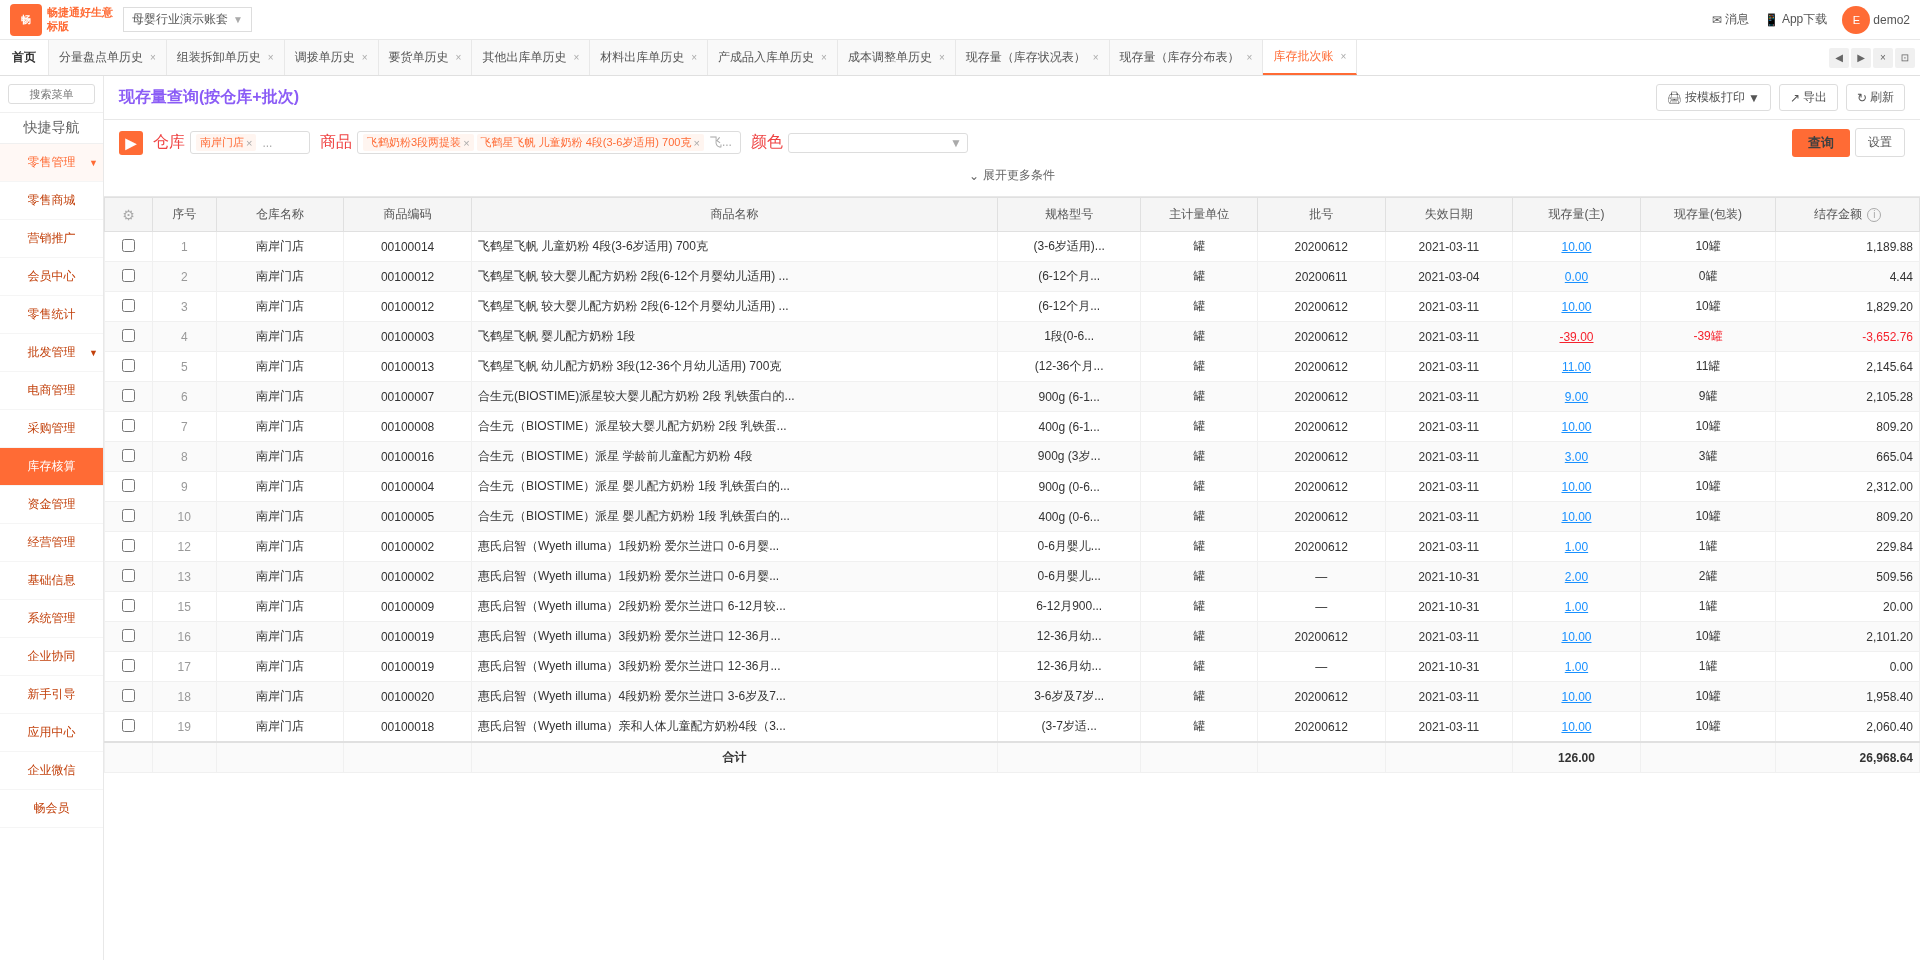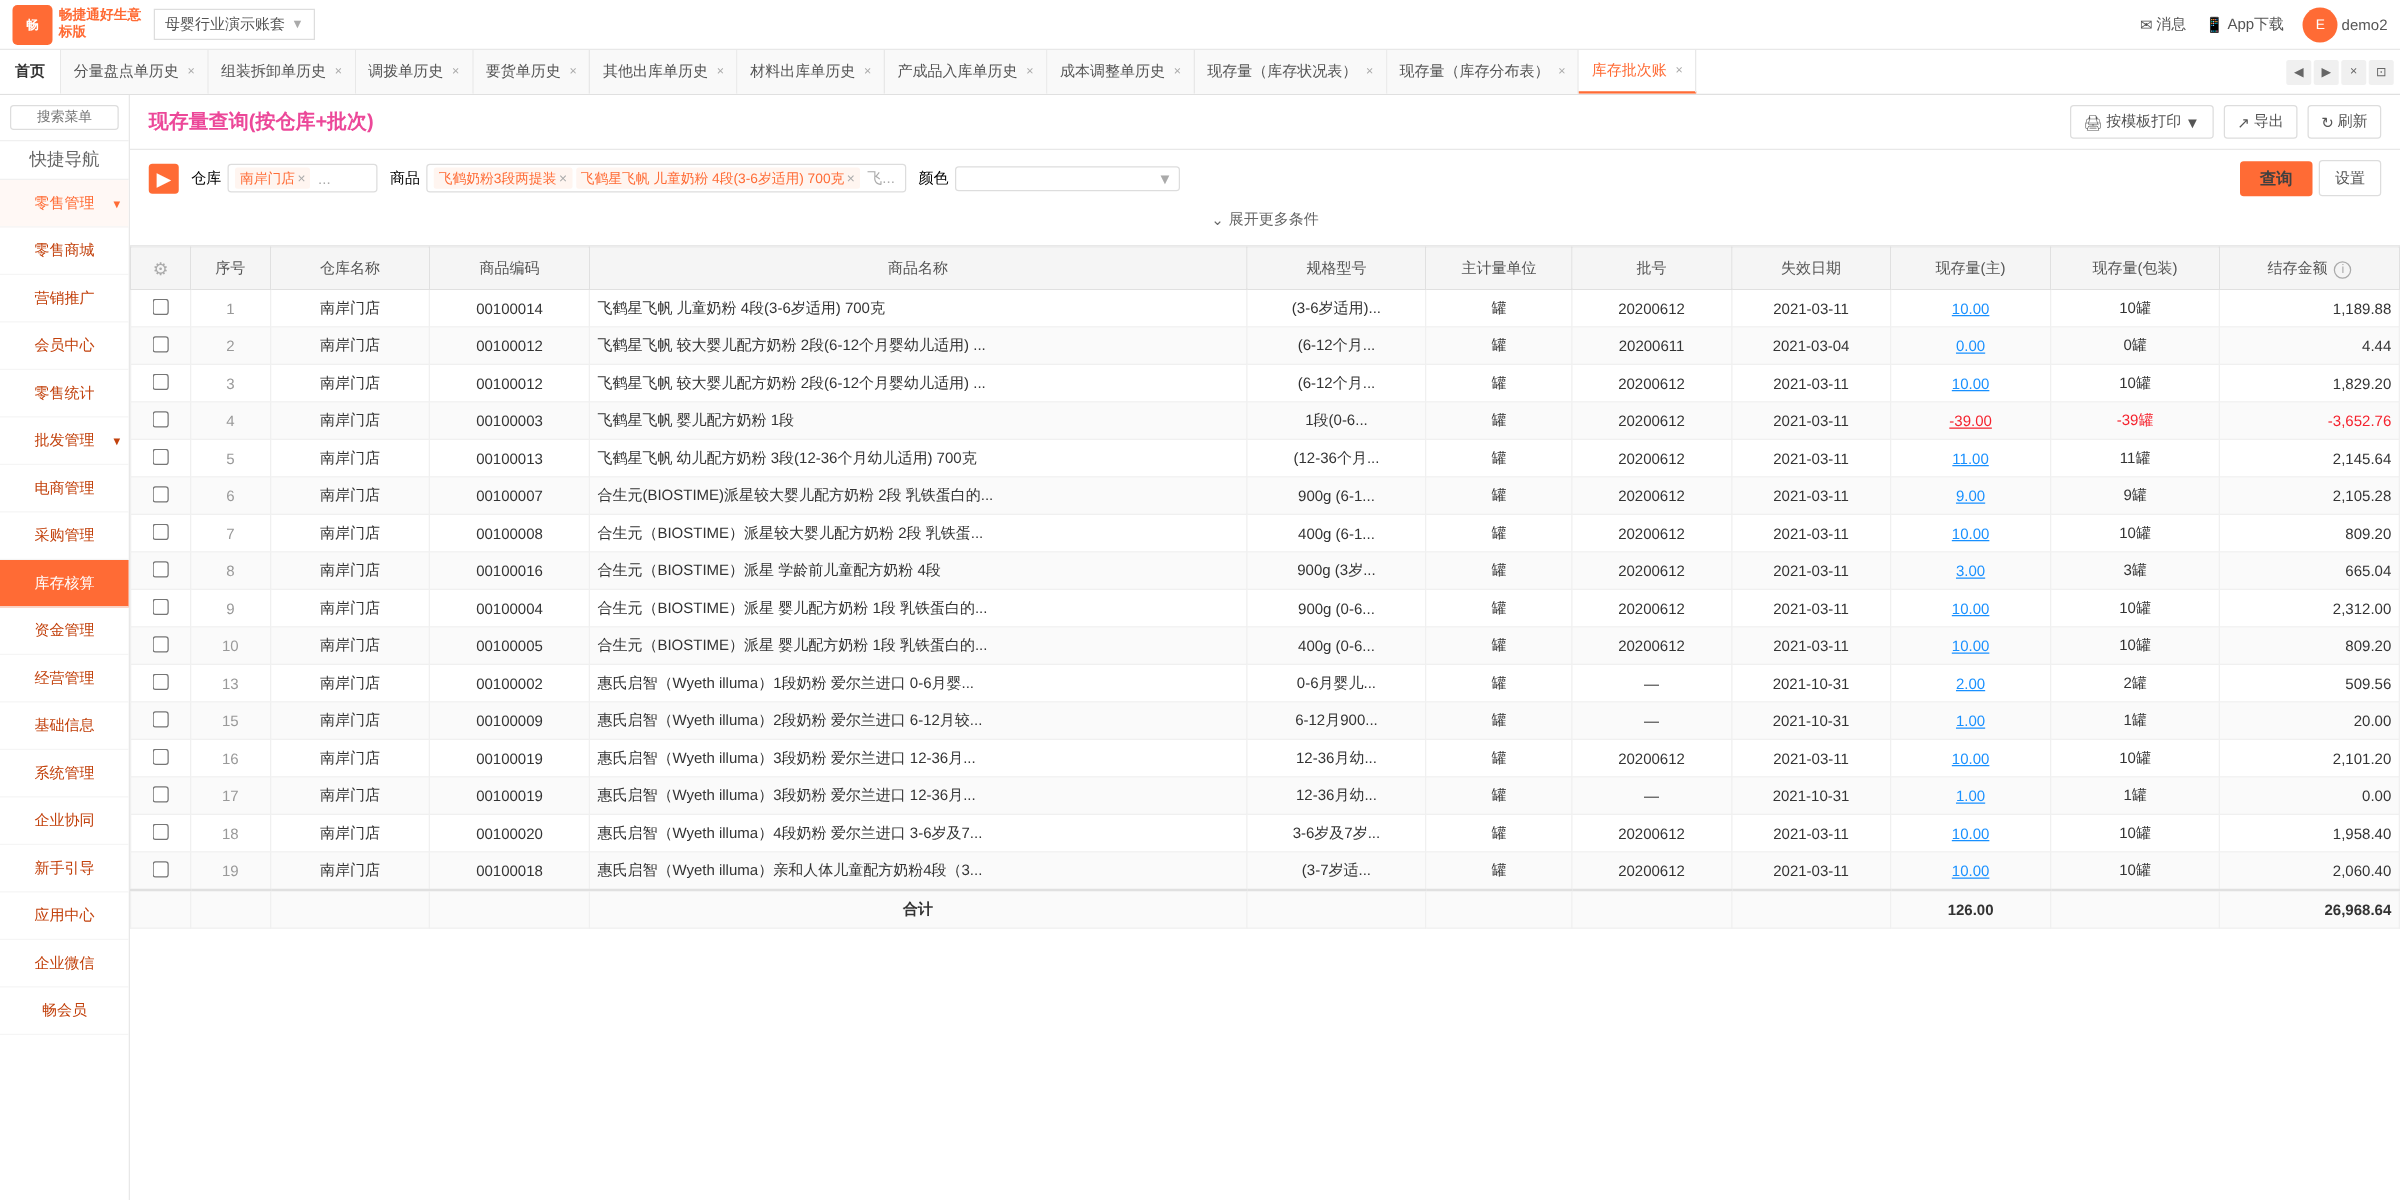--- a/index.html
+++ b/index.html
@@ -56,31 +56,31 @@
     .sidebar-menu-item .arrow { font-size: 9px; position: absolute; right: 5px; top: 50%; transform: translateY(-50%); }
 
     
     .content { flex: 1; display: flex; flex-direction: column; overflow: hidden; }
 
     
     .page-header {
       background: #fff; padding: 8px 15px; border-bottom: 1px solid #e8e8e8;
       display: flex; align-items: center; justify-content: space-between;
     }
-    .page-title { font-size: 16px; font-weight: bold; color: #ec4899; }
+    .page-title { font-size: 16px; font-weight: bold; color: #8b5cf6; }
     .page-header-actions { display: flex; align-items: center; gap: 8px; }
     .btn-print { display: flex; align-items: center; gap: 3px; padding: 4px 10px; border: 1px solid #ddd; border-radius: 3px; cursor: pointer; font-size: 12px; color: #555; background: #fff; }
     .btn-export { display: flex; align-items: center; gap: 3px; padding: 4px 10px; border: 1px solid #ddd; border-radius: 3px; cursor: pointer; font-size: 12px; color: #555; background: #fff; }
     .btn-refresh { display: flex; align-items: center; gap: 3px; padding: 4px 10px; border: 1px solid #ddd; border-radius: 3px; cursor: pointer; font-size: 12px; color: #555; background: #fff; }
 
     
     .filter-area { background: #fff; padding: 8px 15px; border-bottom: 1px solid #e8e8e8; }
     .filter-row { display: flex; align-items: center; gap: 10px; flex-wrap: wrap; }
     .filter-group { display: flex; align-items: center; gap: 5px; }
-    .filter-label { font-size: 12px; color: #000000; white-space: nowrap; text-align: center; }
+    .filter-label { font-size: 16px; color: #ef4444; white-space: nowrap; text-align: center; }
     .filter-tag-container { display: flex; align-items: center; gap: 3px; border: 1px solid #ddd; border-radius: 3px; padding: 2px 5px; min-width: 120px; background: #fff; flex-wrap: wrap; }
     .filter-tag { display: flex; align-items: center; gap: 2px; background: #fff5f0; color: #ff6b35; border-radius: 2px; padding: 1px 4px; font-size: 11px; }
     .filter-tag .tag-close { cursor: pointer; color: #aaa; }
     .filter-more-btn { color: #aaa; cursor: pointer; font-size: 12px; padding: 0 3px; }
     .filter-expand { display: flex; align-items: center; justify-content: center; padding: 4px; font-size: 12px; color: #666; cursor: pointer; }
     .filter-arrow-btn { width: 24px; height: 24px; background: #ff6b35; color: white; border-radius: 3px; display: flex; align-items: center; justify-content: center; cursor: pointer; font-size: 14px; font-weight: bold; }
 
     .filter-actions { display: flex; align-items: center; gap: 5px; margin-left: auto; }
     .btn-query { background: #ff6b35; color: #404040; border: none; padding: 5px 16px; border-radius: 3px; cursor: pointer; font-size: 13px; font-weight: bold; }
     .btn-settings { background: #fff; color: #555; border: 1px solid #ddd; padding: 5px 12px; border-radius: 3px; cursor: pointer; font-size: 12px; }
@@ -538,20 +538,38 @@
       <td class="">
         <span class="td-link ">10.00</span>
       </td>
       <td class="">10罐</td>
       <td class="td-right ">809.20</td>
     </tr>
             <tr>
       <td>
         <input type="checkbox" style="">
       </td>
+      <td class="row-num">12</td>
+      <td>南岸门店</td>
+      <td>00100002</td>
+      <td class="td-left">惠氏启智（Wyeth illuma）1段奶粉 爱尔兰进口 0-6月婴...</td>
+      <td>0-6月婴儿...</td>
+      <td>罐</td>
+      <td>20200612</td>
+      <td>2021-03-11</td>
+      <td class="">
+        <span class="td-link ">1.00</span>
+      </td>
+      <td class="">1罐</td>
+      <td class="td-right ">229.84</td>
+    </tr>
+            <tr>
+      <td>
+        <input type="checkbox" style="">
+      </td>
       <td class="row-num">13</td>
       <td>南岸门店</td>
       <td>00100002</td>
       <td class="td-left">惠氏启智（Wyeth illuma）1段奶粉 爱尔兰进口 0-6月婴...</td>
       <td>0-6月婴儿...</td>
       <td>罐</td>
       <td>—</td>
       <td>2021-10-31</td>
       <td class="">
         <span class="td-link ">2.00</span>

